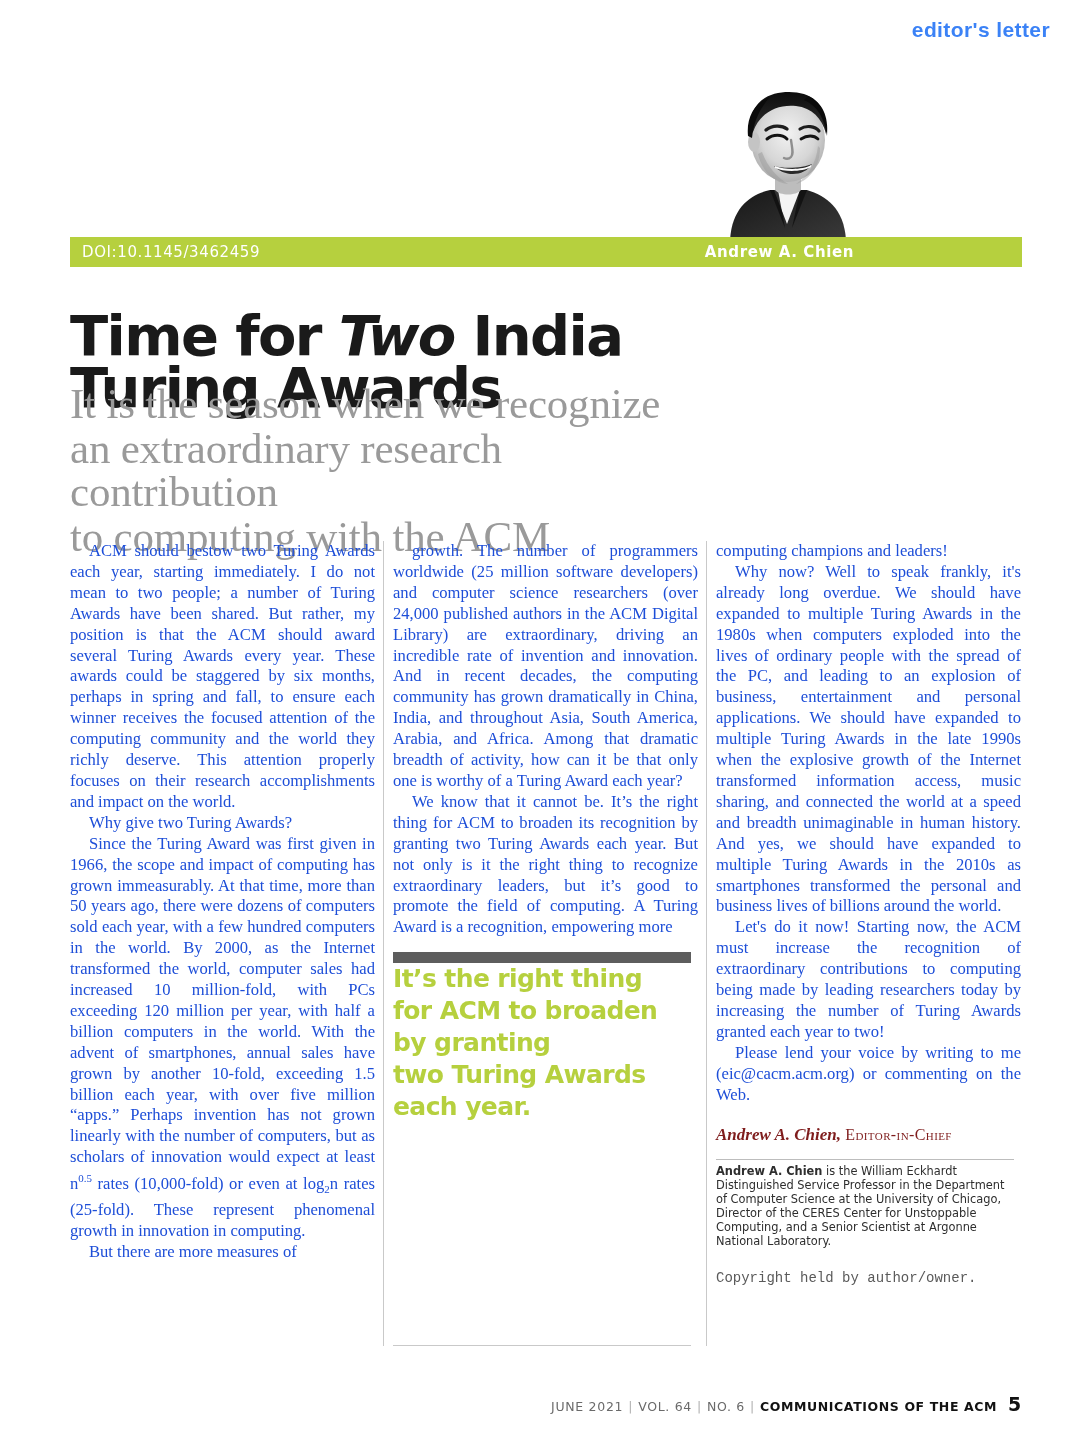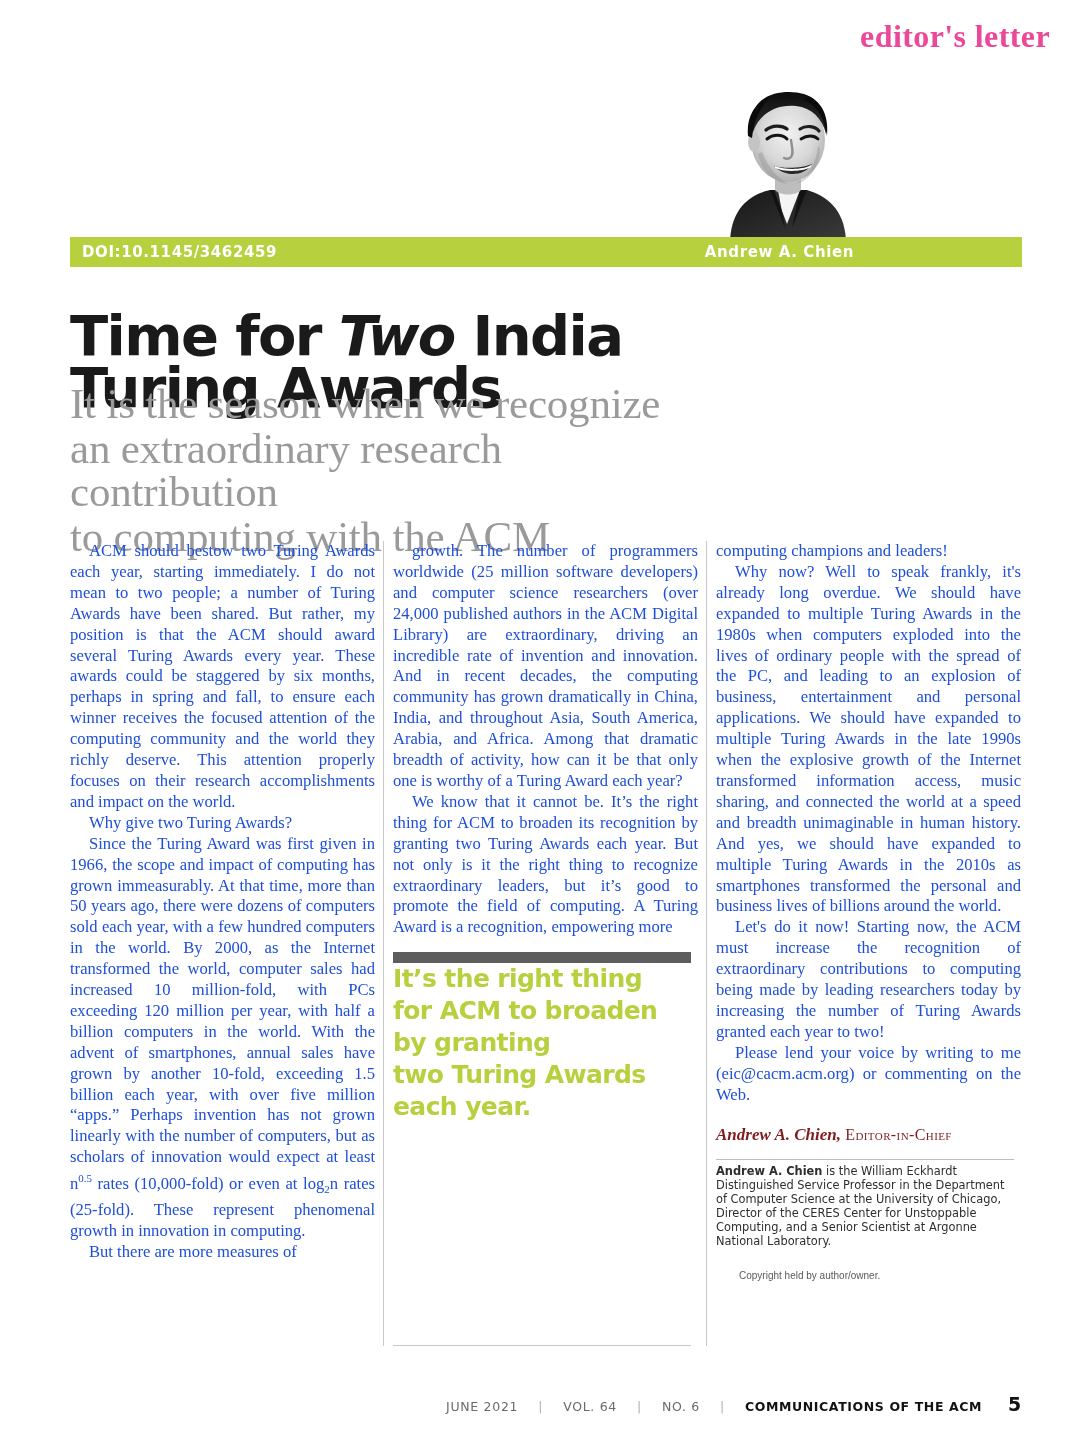--- a/index.html
+++ b/index.html
@@ -13,24 +13,24 @@
     position: relative;
     font-family: "Liberation Serif", serif;
     overflow: hidden;
   }
 
   
   .masthead {
     position: absolute;
     top: 18px;
     right: 30px;
-    font-family: Liberation Serif, serif;
-    font-size: 32px;
-    font-weight: 700;
-    color: #ec4899;
+    font-family: Liberation Sans, sans-serif;
+    font-size: 21px;
+    font-weight: 700;
+    color: #3b82f6;
     letter-spacing: 0.4px;
   }
 
   
   .portrait-wrap {
     position: absolute;
     top: 78px;
     left: 712px;
     width: 150px;
     height: 162px;
@@ -48,21 +48,21 @@
     background: #b6d03e;
     display: flex;
     align-items: center;
     justify-content: space-between;
     box-sizing: border-box;
     padding: 0 10px 0 12px;
   }
   .doi-text {
     font-family: "DejaVu Sans", sans-serif;
     font-size: 15px;
-    font-weight: 700;
+    font-weight: 400;
     color: #ffffff;
     letter-spacing: 0.6px;
   }
   .doi-author {
     font-family: "DejaVu Sans", sans-serif;
     font-size: 15px;
     font-weight: 700;
     color: #ffffff;
     letter-spacing: 0.6px;
     margin-right: 158px;
@@ -196,38 +196,37 @@
     width: 298px;
     font-family: "DejaVu Sans", sans-serif;
     font-size: 11.4px;
     line-height: 14px;
     color: #2e2e2e;
   }
   .bio b { font-weight: 700; }
 
   .copyright {
     margin-top: 22px;
-    font-family: Liberation Sans, sans-serif;
-    font-size: 10px;
+    font-family: Liberation Mono, monospace;
+    font-size: 14px;
     color: #5a5a5a;
-    margin-left: 23px;
   }
 
   
   .footer {
     position: absolute;
     bottom: 34px;
     right: 58px;
     font-family: "DejaVu Sans", sans-serif;
     font-size: 12.5px;
     color: #6a6a6a;
     letter-spacing: 0.7px;
     display: flex;
     align-items: baseline;
-    gap: 20px;
+    gap: 5px;
   }
   .footer .sep { color: #b0b0b0; }
   .footer .brand {
     font-weight: 700;
     color: #121212;
     letter-spacing: 0.6px;
   }
   .footer .pageno {
     font-weight: 700;
     color: #121212;

